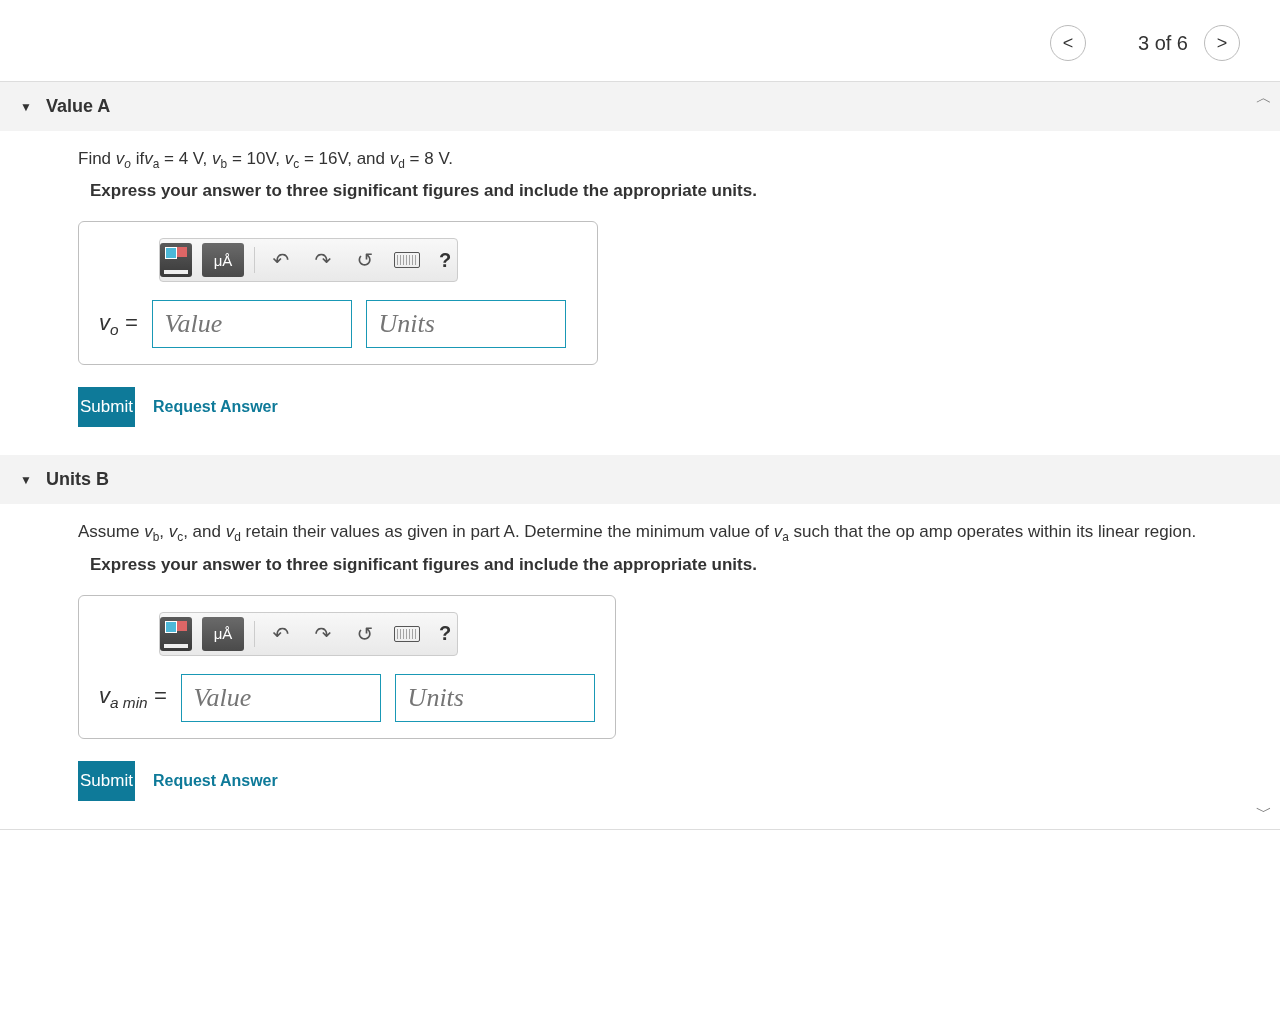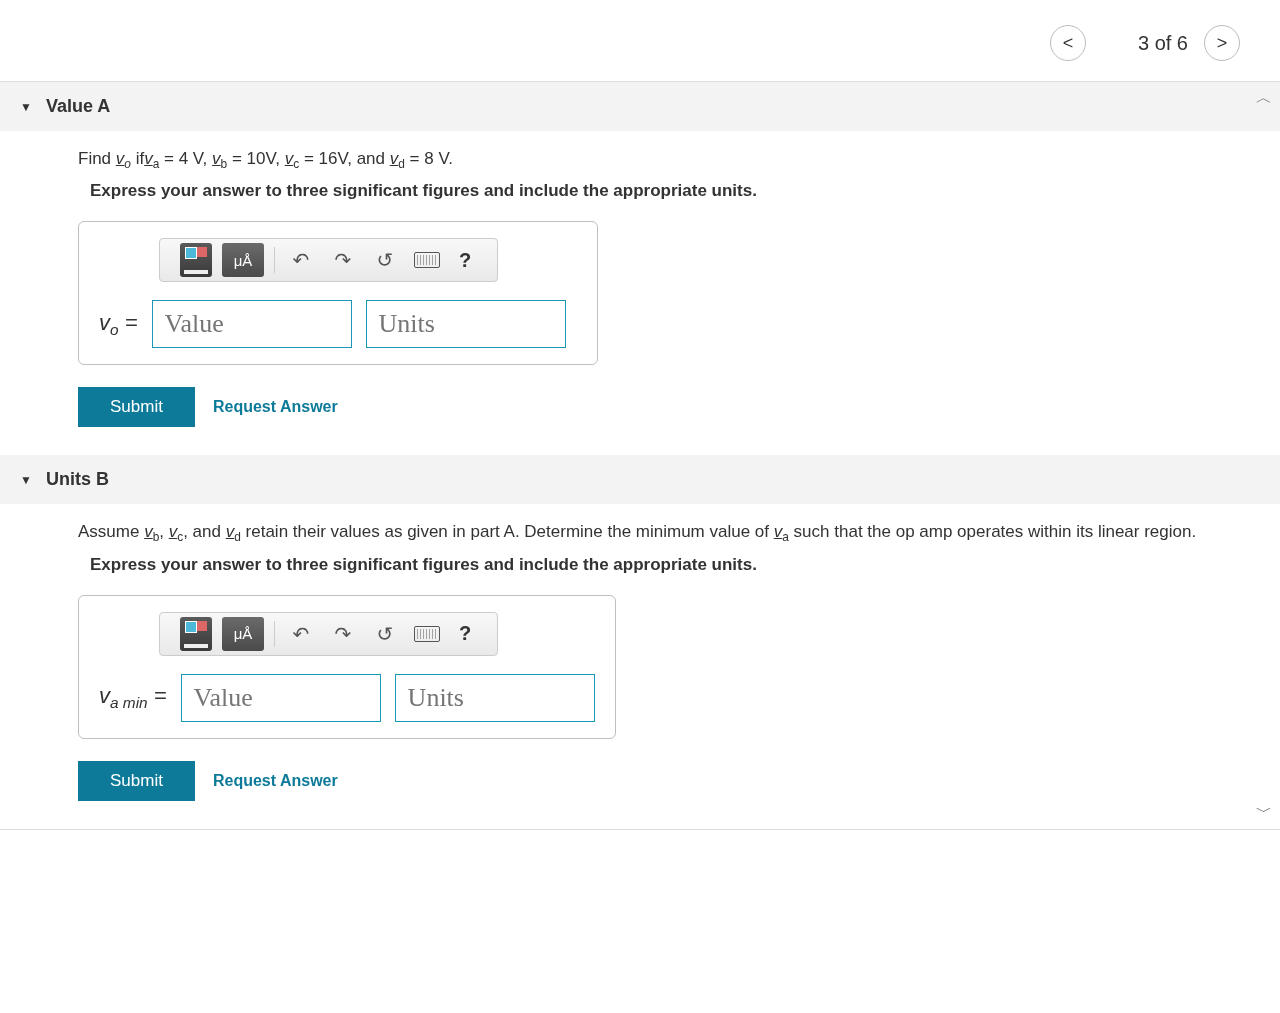--- a/index.html
+++ b/index.html
@@ -63,21 +63,21 @@
   color: #333;
 }
 .section-body {
   padding: 18px 78px 28px;
 }
 .prompt-line {
   font-size: 17px;
   color: #333;
   margin-bottom: 10px;
 }
-.prompt-line i { font-style: italic; text-decoration: underline; }
+.prompt-line i { font-style: italic; }
 sub { font-size: 0.7em; }
 .instruction {
   font-size: 17px;
   font-weight: bold;
   color: #333;
   margin-bottom: 20px;
   margin-left: 12px;
 }
 .answer-box {
   border: 1px solid #bfbfbf;
@@ -85,21 +85,21 @@
   padding: 16px 20px;
   display: inline-block;
   min-width: 520px;
 }
 .toolbar {
   background: linear-gradient(#f8f8f8, #e9e9e9);
   border: 1px solid #ccc;
   border-radius: 4px;
   display: inline-flex;
   align-items: center;
-  padding: 4px 20px;
+  padding: 4px 0;
   gap: 10px;
   margin-left: 60px;
   margin-bottom: 18px;
 }
 .tb-icon {
   width: 32px;
   height: 32px;
   display: flex;
   align-items: center;
   justify-content: center;
@@ -168,39 +168,40 @@
   gap: 14px;
 }
 .var-label {
   font-style: italic;
   font-size: 22px;
 }
 .field {
   border: 1px solid #1998b5;
   height: 48px;
   font-size: 26px;
+  font-style: italic;
   color: #999;
   padding: 4px 12px;
   font-family: Georgia, serif;
   background: #fff;
   outline: none;
 }
 .field.value { width: 200px; }
 .field.units { width: 200px; }
 .btn-row {
   margin-top: 22px;
   display: flex;
   align-items: center;
   gap: 18px;
 }
 .submit-btn {
   background: #0e7a99;
   color: #fff;
   border: none;
-  padding: 10px 32px;
+  padding: 10px 2px;
   font-size: 17px;
   cursor: pointer;
 }
 .req-link {
   color: #0e7a99;
   font-weight: bold;
   font-size: 16px;
   cursor: pointer;
   text-align: right;
 }

